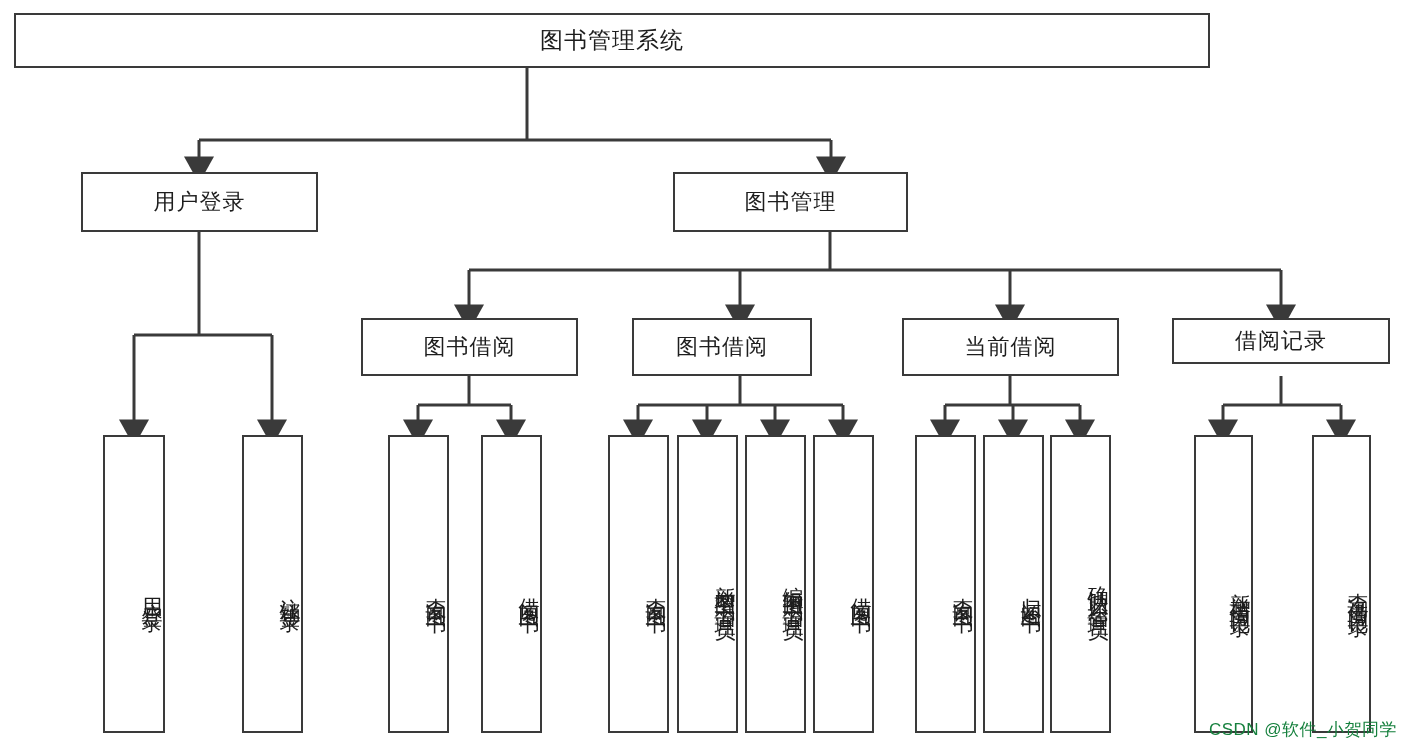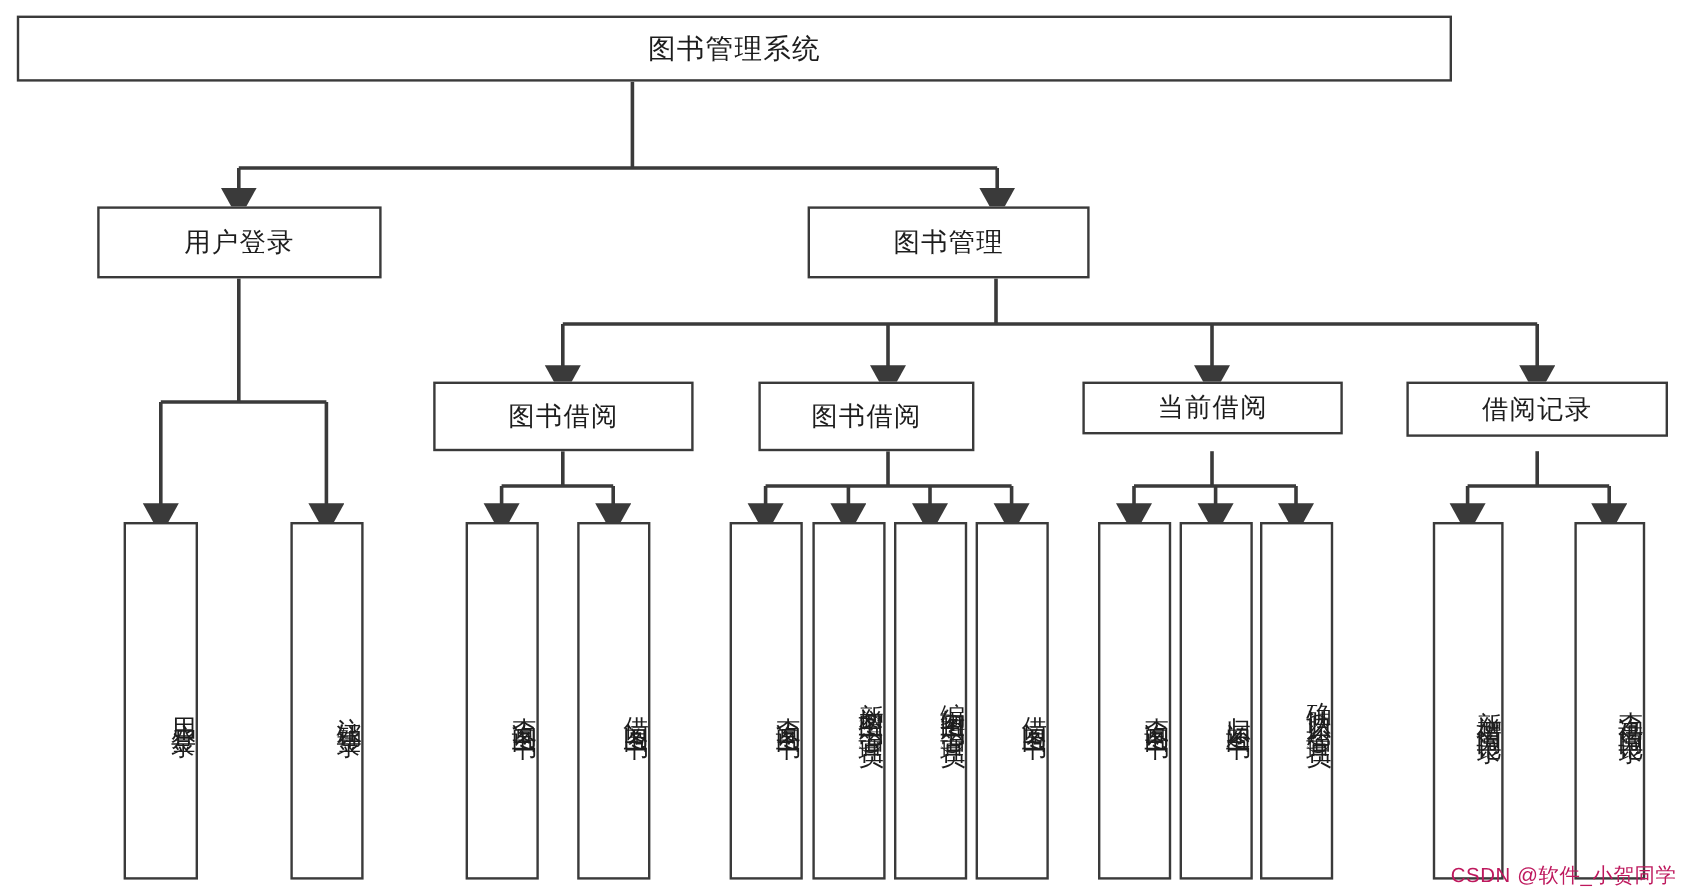--- a/index.html
+++ b/index.html
@@ -58,21 +58,21 @@
   .node-v .vtext {
     writing-mode: vertical-rl;
     text-orientation: upright;
     display: block;
   }
   .watermark {
     position: absolute;
     right: 8px;
     bottom: 6px;
     font-size: 17px;
-    color: #be185d;
+    color: #15803d;
     letter-spacing: 0.5px;
     white-space: nowrap;
     z-index: 3;
   }
 </style>
 </head>
 <body>
 
 <div id="canvas">
 
@@ -139,21 +139,21 @@
   </div>
 
   <div class="node node-h" style="left:361px; top:318px; width:217px; height:58px;">
     <span>图书借阅</span>
   </div>
 
   <div class="node node-h" style="left:632px; top:318px; width:180px; height:58px;">
     <span>图书借阅</span>
   </div>
 
-  <div class="node node-h" style="left:902px; top:318px; width:217px; height:44px;font-family:Liberation Serif, serif;">
+  <div class="node node-h" style="left:902px; top:318px; width:217px; height:58px;font-family:Liberation Serif, serif;">
     <span>当前借阅</span>
   </div>
 
   <div class="node node-h" style="left:1172px; top:318px; width:218px; height:46px;">
     <span>借阅记录</span>
   </div>
 
   <div class="node node-v" style="left:103px; top:435px; width:62px; height:298px;">
     <span class="vtext">用户登录</span>
   </div>

